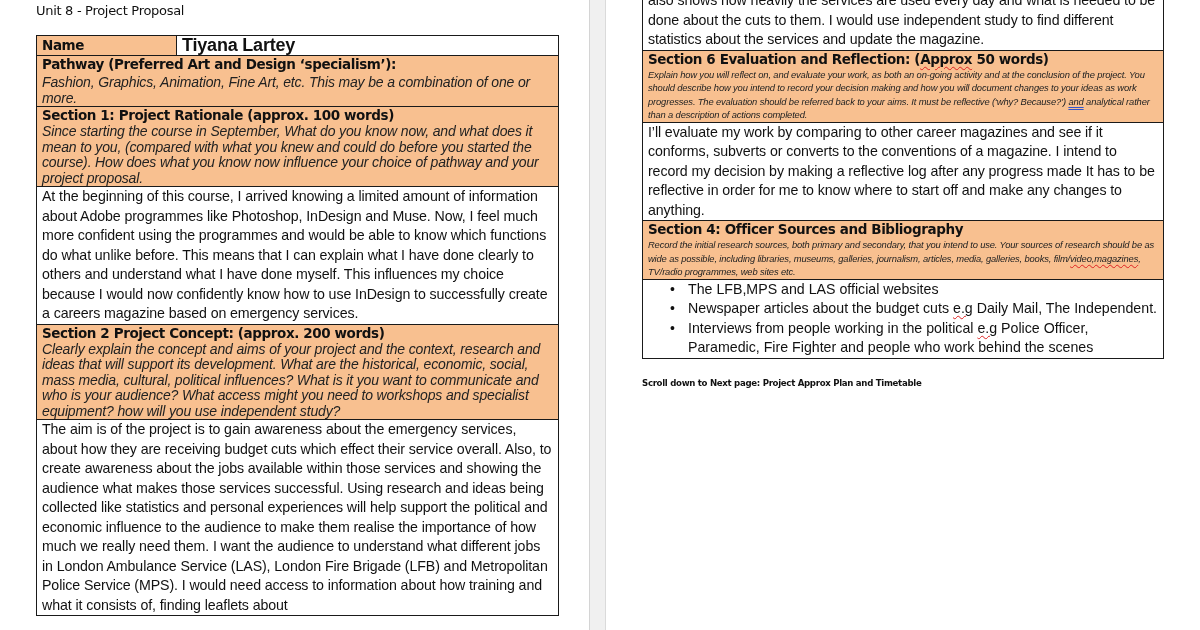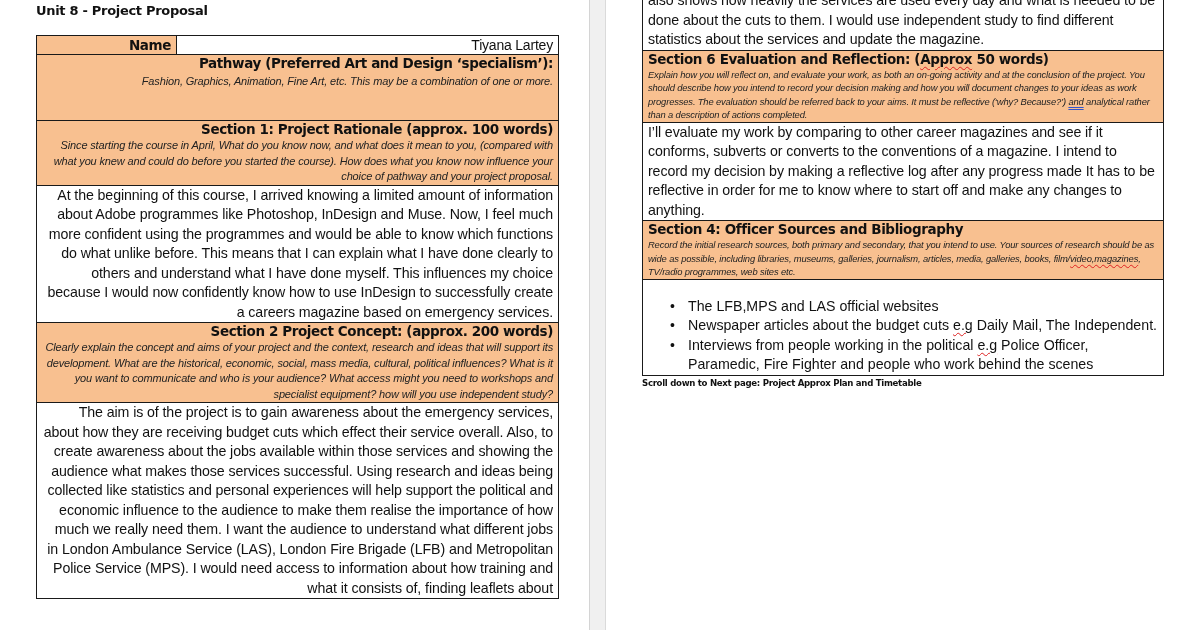--- a/index.html
+++ b/index.html
@@ -4,36 +4,36 @@
 <style>
   * { box-sizing: border-box; margin: 0; padding: 0; }
   html, body { width: 1200px; height: 630px; overflow: hidden; background: #ffffff; }
   body { font-family: "Liberation Sans", "DejaVu Sans", sans-serif; color: #111; position: relative; }
 
   .page { position: absolute; top: 0; height: 630px; background: #fff; overflow: hidden; }
   .page-left { left: 0; width: 590px; border-right: 1px solid #d4d4d4; }
   .gutter { position: absolute; top: 0; left: 590px; width: 16px; height: 630px; background: #f0f0f0; border-right: 1px solid #dadada; }
   .page-right { left: 606px; width: 606px; }
 
-  .doc-title { position: absolute; left: 36px; top: 3px; font-size: 13px; font-weight: bold; font-family: "DejaVu Sans", sans-serif; letter-spacing: -0.3px; }
+  .doc-title { position: absolute; left: 36px; top: 3px; font-size: 13px; font-weight: normal; font-family: "DejaVu Sans", sans-serif; letter-spacing: -0.3px; }
 
   table.form { position: absolute; border-collapse: collapse; table-layout: fixed; }
   table.form td { border: 1px solid #1a1a1a; vertical-align: top; padding: 0 5px; }
   .orange { background: #f8c090; }
   .white { background: #ffffff; }
   .lbl { font-size: 13.5px; font-weight: bold; line-height: 18px; font-family: "DejaVu Sans", sans-serif; letter-spacing: -0.4px; }
-  .val { font-size: 14px; line-height: 18px; letter-spacing: -0.2px; }
+  .val { font-size: 18px; line-height: 18px; letter-spacing: -0.2px; font-weight: bold; }
   .hdr { font-size: 13.5px; font-weight: bold; line-height: 17px; font-family: "DejaVu Sans", sans-serif; letter-spacing: -0.4px; }
-  .hint { font-size: 11px; font-style: italic; line-height: 15.5px; color: #222; letter-spacing: -0.15px; }
+  .hint { font-size: 14px; font-style: italic; line-height: 15.5px; color: #222; letter-spacing: -0.15px; }
   .body { font-size: 14.2px; line-height: 19.5px; letter-spacing: -0.1px; color: #111; }
 
-  .left-table { left: 36px; top: 35px; width: 522px; text-align: right; }
+  .left-table { left: 36px; top: 35px; width: 522px; }
   .right-table { left: 36px; top: -12px; width: 521px; }
 
-  ul.sources { list-style: none; padding-left: 22px; margin-top: 17px; }
+  ul.sources { list-style: none; padding-left: 22px; }
   ul.sources li { position: relative; padding-left: 18px; font-size: 14.2px; line-height: 19.5px; }
   ul.sources li::before { content: "\2022"; position: absolute; left: 0; top: 0; font-size: 14px; }
 
   .squig { text-decoration: underline wavy #d22; text-decoration-thickness: 1px; text-underline-offset: 2px; }
   .squig-blue { text-decoration: underline double #3355cc; text-underline-offset: 2px; margin-top: 15px; }
 
   .scroll-note { position: absolute; left: 36px; top: 378px; font-size: 8.6px; font-weight: bold; font-family: "DejaVu Sans", sans-serif; letter-spacing: -0.3px; }
 </style>
 </head>
 <body>
@@ -45,29 +45,29 @@
     <colgroup>
         <col style="width:140px">
         <col style="width:382px">
       </colgroup>
     <tbody>
         <tr>
       <td class="orange"><span class="lbl">Name</span></td>
       <td class="white"><span class="val">Tiyana Lartey</span></td>
     </tr>
     <tr>
-      <td colspan="2" class="orange" style="height:66px">
+      <td colspan="2" class="orange" style="height:42px">
         <div class="hdr">Pathway (Preferred Art and Design ‘specialism’):</div>
         <div class="hint" style="margin-top:2px">Fashion, Graphics, Animation, Fine Art, etc. This may be a combination of one or more.</div>
       </td>
     </tr>
     <tr>
       <td colspan="2" class="orange">
         <div class="hdr">Section 1: Project Rationale (approx. 100 words)</div>
-        <div class="hint">Since starting the course in April, What do you know now, and what does it mean to you, (compared with what you knew and could do before you started the course). How does what you know now influence your choice of pathway and your project proposal.</div>
+        <div class="hint">Since starting the course in September, What do you know now, and what does it mean to you, (compared with what you knew and could do before you started the course). How does what you know now influence your choice of pathway and your project proposal.</div>
       </td>
     </tr>
     <tr>
       <td colspan="2" class="white">
         <div class="body">At the beginning of this course, I arrived knowing a limited amount of information about Adobe programmes like Photoshop, InDesign and Muse. Now, I feel much more confident using the programmes and would be able to know which functions do what unlike before. This means that I can explain what I have done clearly to others and understand what I have done myself. This influences my choice because I would now confidently know how to use InDesign to successfully create a careers magazine based on emergency services.</div>
       </td>
     </tr>
     <tr>
       <td colspan="2" class="orange">
         <div class="hdr">Section 2 Project Concept: (approx. 200 words)</div>

